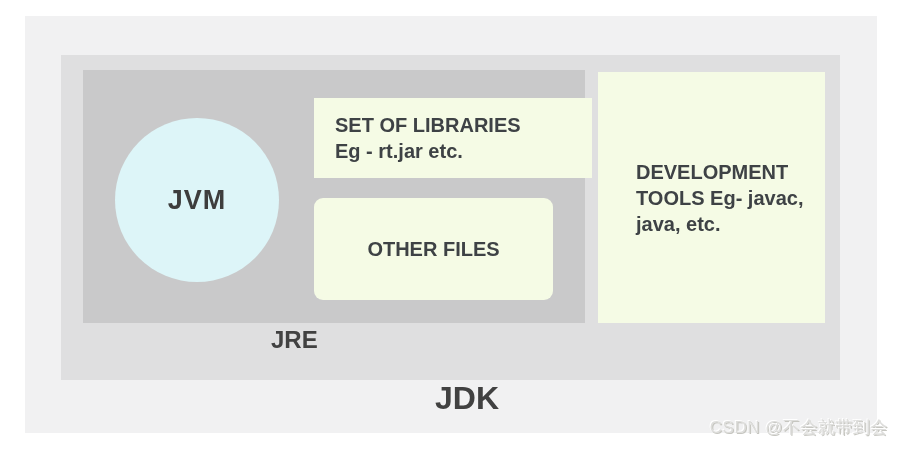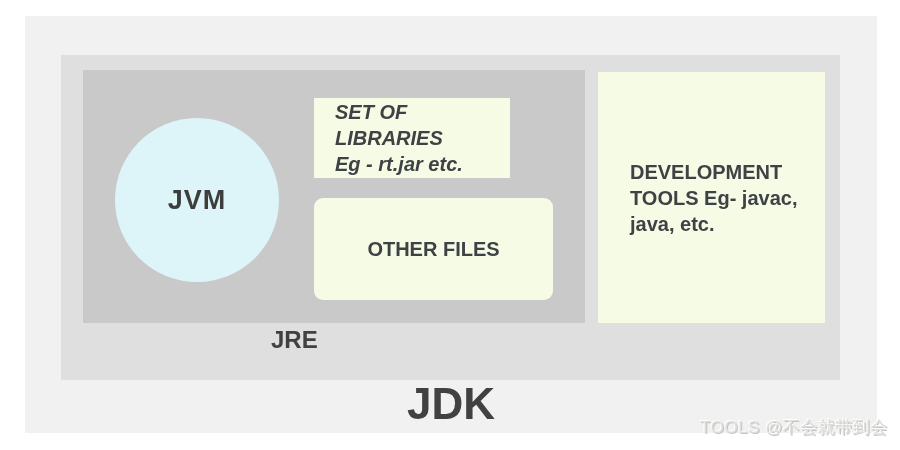--- a/index.html
+++ b/index.html
@@ -64,23 +64,22 @@
     background: #f5fbe5;
     color: #3e4245;
     font-weight: bold;
     font-size: 20px;
     display: flex;
     align-items: center;
   }
   .lib-box {
     left: 231px;
     top: 28px;
-    width: 196px;
+    width: 278px;
     height: 80px;
-    font-style: italic;
   }
   .lib-box .box-text {
     padding-left: 21px;
     white-space: pre-line;
     line-height: 1.3;
   }
   .other-box {
     left: 231px;
     top: 128px;
     width: 239px;
@@ -92,37 +91,38 @@
     left: 537px;
     top: 17px;
     width: 227px;
     height: 251px;
   }
   .dev-box .box-text {
     padding-left: 32px;
     padding-right: 8px;
     white-space: pre-line;
     line-height: 1.3;
+    margin-left: 6px;
   }
   .jre-label {
     position: absolute;
     left: 210px;
     top: 273px;
     font-size: 24px;
     font-weight: bold;
     color: #414141;
     line-height: 1;
   }
   .jdk-label {
     position: absolute;
-    left: 0;
+    left: 16px;
     top: 366px;
     width: 100%;
     text-align: center;
-    font-size: 44px;
+    font-size: 32px;
     font-weight: bold;
     color: #414141;
     line-height: 1;
   }
   .watermark {
     position: absolute;
     right: 12px;
     top: 416px;
     font-size: 17px;
     color: #dddddb;
@@ -162,14 +162,14 @@
       </div>
 
       <div class="jre-label">JRE</div>
 
     </div>
 
     <div class="jdk-label">JDK</div>
 
   </div>
 
-  <div class="watermark">TOOLS @不会就带到会</div>
+  <div class="watermark">CSDN @不会就带到会</div>
 </div>
 
 </body></html>

